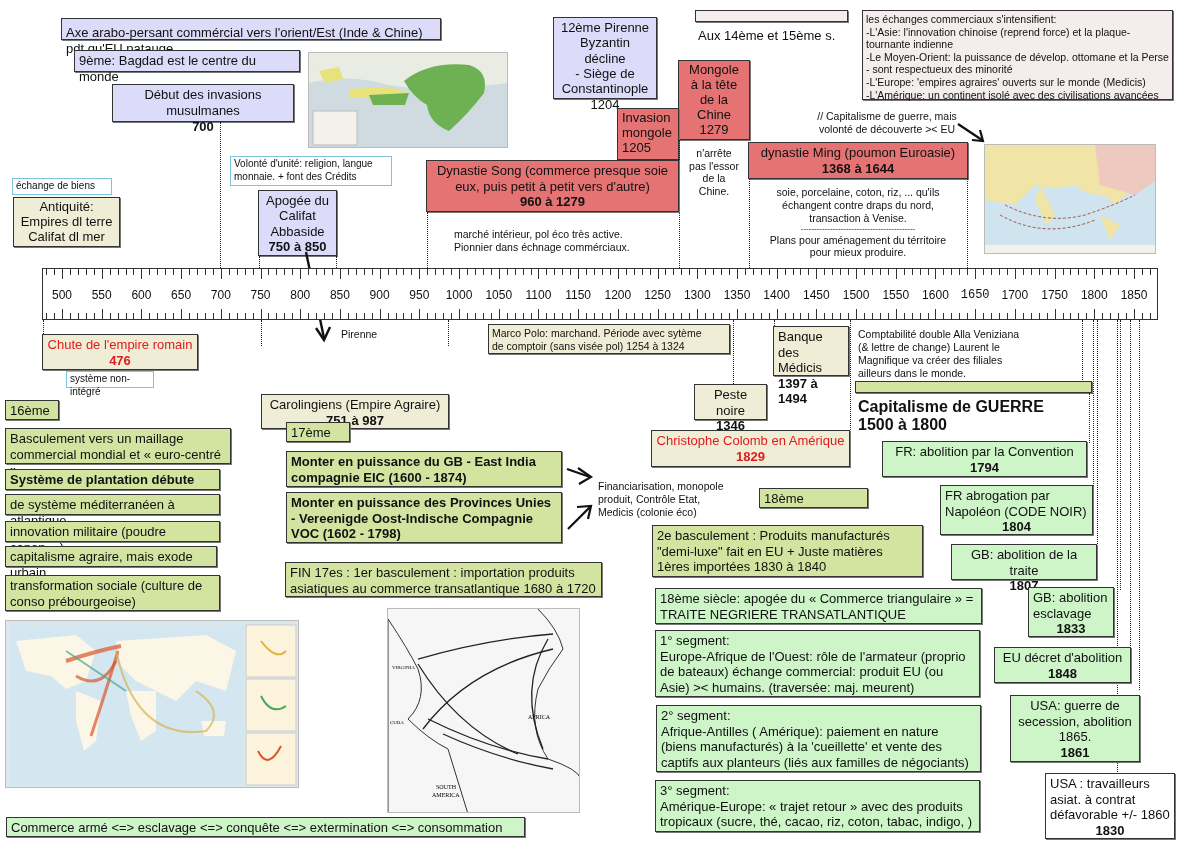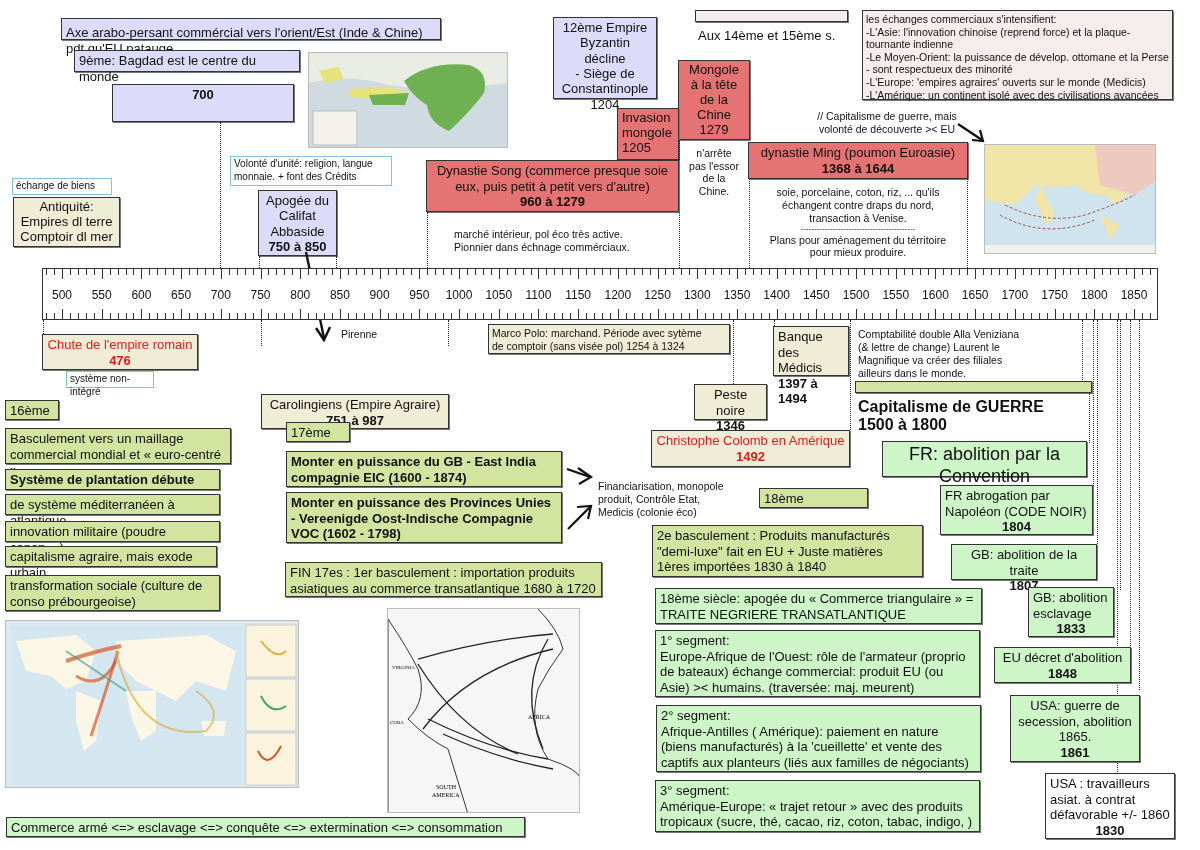--- a/index.html
+++ b/index.html
@@ -25,38 +25,39 @@
   .ticklabel { position: absolute; top: 19px; font-size: 12px; transform: translateX(-50%); }
 </style>
 </head>
 <body>
 
 <div class="box lav" style="left:61px;top:18px;width:380px;height:22px;font-size:13px;padding-top:6px;">Axe arabo-persant commércial vers l'orient/Est (Inde &amp; Chine) pdt qu'EU patauge</div>
 
 <div class="box lav" style="left:74px;top:50px;width:226px;height:22px;font-size:13px;padding-top:2px;">9ème: Bagdad est le centre du monde</div>
 
 <div class="box lav c" style="left:112px;top:84px;width:182px;height:38px;font-size:13px;">
+  <div>Début des invasions musulmanes</div>
   <div class="b">700</div>
 </div>
 <div class="vdot" style="left:220px;top:122px;height:146px;"></div>
 
 <div class="map" style="left:308px;top:52px;width:200px;height:96px;background:#eef0e6;">
   <svg width="200" height="96" viewBox="0 0 200 96">
     <rect width="200" height="96" fill="#e9ece2"></rect>
     <path d="M0 30 Q40 20 80 32 Q120 40 200 30 L200 96 L0 96 Z" fill="#cfdbe0"></path>
     <path d="M10 18 L30 14 L34 26 L16 30 Z" fill="#e8e27a"></path>
     <path d="M40 36 L80 34 L100 40 L70 46 L40 44 Z" fill="#e8e27a"></path>
     <path d="M95 28 Q120 8 160 12 Q180 18 175 40 Q160 60 140 78 Q120 70 118 52 Q104 44 95 28 Z" fill="#6db152"></path>
     <path d="M60 42 L100 40 L96 52 L64 52 Z" fill="#6db152"></path>
     <rect x="4" y="58" width="44" height="34" fill="#f2f2ea" stroke="#bbb"></rect>
   </svg>
 </div>
 
 <div class="box lav c" style="left:553px;top:17px;width:104px;height:82px;font-size:13px;line-height:1.18;">
-  <div>12ème Empire</div>
+  <div>12ème Pirenne</div>
   <div>Byzantin décline</div>
   <div>- Siège de</div>
   <div>Constantinople</div>
   <div>1204</div>
 </div>
 
 <div class="box pinkish" style="left:695px;top:10px;width:153px;height:12px;padding:0;"></div>
 <div class="note" style="left:698px;top:28px;font-size:13px;">Aux 14ème et 15ème s.</div>
 
 <div class="box pinkish" style="left:862px;top:10px;width:311px;height:90px;font-size:10.5px;line-height:1.2;padding:2px 3px;">
@@ -146,21 +147,21 @@
   <div>Abbaside</div>
   <div class="b">750 à 850</div>
 </div>
 <div class="vdot" style="left:259px;top:256px;height:12px;"></div>
 <div class="vdot" style="left:336px;top:256px;height:12px;"></div>
 
 <div class="blue-note" style="left:12px;top:178px;width:100px;height:17px;">échange de biens</div>
 <div class="box cream c" style="left:13px;top:197px;width:107px;height:50px;font-size:13px;line-height:1.15;">
   <div>Antiquité:</div>
   <div>Empires dl terre</div>
-  <div>Comptoir dl mer</div>
+  <div>Califat dl mer</div>
 </div>
 
 <svg style="position:absolute;left:300px;top:250px;" width="40" height="95">
   <line x1="6" y1="2" x2="24" y2="88" stroke="#111" stroke-width="2.4"></line>
   <polyline points="16,78 24,90 30,77" fill="none" stroke="#111" stroke-width="2.4"></polyline>
 </svg>
 
 <div id="axis">
     <div class="tick" style="left: 3.11852px; top: 0px; height: 6px;"></div>
     <div class="tick" style="left: 3.11852px; bottom: 0px; height: 6px;"></div>
@@ -458,21 +459,21 @@
     <div class="ticklabel" style="left: 535.148px;">1150</div>
     <div class="ticklabel" style="left: 574.852px;">1200</div>
     <div class="ticklabel" style="left: 614.556px;">1250</div>
     <div class="ticklabel" style="left: 654.259px;">1300</div>
     <div class="ticklabel" style="left: 694px;">1350</div>
     <div class="ticklabel" style="left: 733.667px;">1400</div>
     <div class="ticklabel" style="left: 773.37px;">1450</div>
     <div class="ticklabel" style="left: 813.074px;">1500</div>
     <div class="ticklabel" style="left: 852.778px;">1550</div>
     <div class="ticklabel" style="left: 892.481px;">1600</div>
-    <div class="ticklabel" style="left: 932.185px;">1650</div>
+    <div class="ticklabel" style="left: 932.185px; font-family: Liberation Mono, monospace;">1650</div>
     <div class="ticklabel" style="left: 971.889px;">1700</div>
     <div class="ticklabel" style="left: 1011.59px;">1750</div>
     <div class="ticklabel" style="left: 1051.3px;">1800</div>
     <div class="ticklabel" style="left: 1091px;">1850</div>
   </div>
 
 <div class="vdot" style="left:43px;top:320px;height:14px;"></div>
 <div class="box cream c" style="left:42px;top:334px;width:156px;height:36px;font-size:13px;line-height:1.2;">
   <div class="redtxt">Chute de l'empire romain</div>
   <div class="redtxt b">476</div>
@@ -507,39 +508,39 @@
 <div class="note" style="left:858px;top:328px;font-size:10.5px;line-height:1.25;">
   <div>Comptabilité double Alla Veniziana</div>
   <div>(&amp; lettre de change) Laurent le</div>
   <div>Magnifique va créer des filiales</div>
   <div>ailleurs dans le monde.</div>
 </div>
 
 <div class="vdot" style="left:850px;top:320px;height:112px;"></div>
 <div class="box cream c" style="left:651px;top:430px;width:199px;height:37px;font-size:13px;line-height:1.2;">
   <div class="redtxt">Christophe Colomb en Amérique</div>
-  <div class="redtxt b">1492</div>
+  <div class="redtxt b">1829</div>
 </div>
 
 <div class="box olive" style="left:855px;top:381px;width:237px;height:12px;padding:0;"></div>
 <div class="vdot" style="left:1089px;top:393px;height:50px;"></div>
 <div class="note b" style="left:858px;top:398px;font-size:16px;line-height:1.12;">
   <div>Capitalisme de GUERRE</div>
   <div>1500 à 1800</div>
 </div>
 
 <div class="vdot" style="left:1082px;top:320px;height:62px;"></div>
 <div class="vdot" style="left:1093px;top:320px;height:168px;"></div>
 <div class="vdot" style="left:1097px;top:320px;height:226px;"></div>
 <div class="vdot" style="left:1117px;top:320px;height:456px;"></div>
 <div class="vdot" style="left:1120px;top:320px;height:270px;"></div>
 <div class="vdot" style="left:1130px;top:320px;height:330px;"></div>
 <div class="vdot" style="left:1139px;top:320px;height:370px;"></div>
 
-<div class="box mint c" style="left:882px;top:441px;width:205px;height:36px;font-size:18px;line-height:1.2;">
+<div class="box mint c" style="left:882px;top:441px;width:205px;height:36px;font-size:13px;line-height:1.2;">
   <div>FR: abolition par la Convention</div>
   <div class="b">1794</div>
 </div>
 <div class="box mint" style="left:940px;top:485px;width:153px;height:50px;font-size:13px;line-height:1.2;">
   <div>FR abrogation par Napoléon (CODE NOIR)</div>
   <div class="b c">1804</div>
 </div>
 <div class="box mint c" style="left:951px;top:544px;width:146px;height:36px;font-size:13px;line-height:1.2;">
   <div>GB: abolition de la traite</div>
   <div class="b">1807</div>

